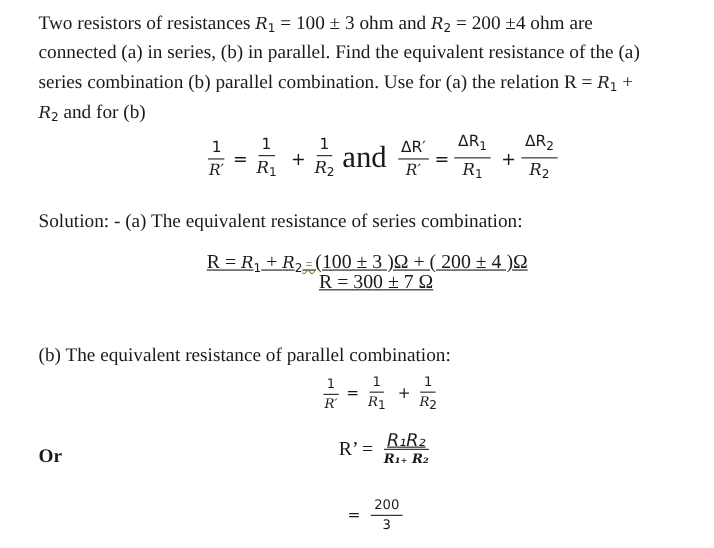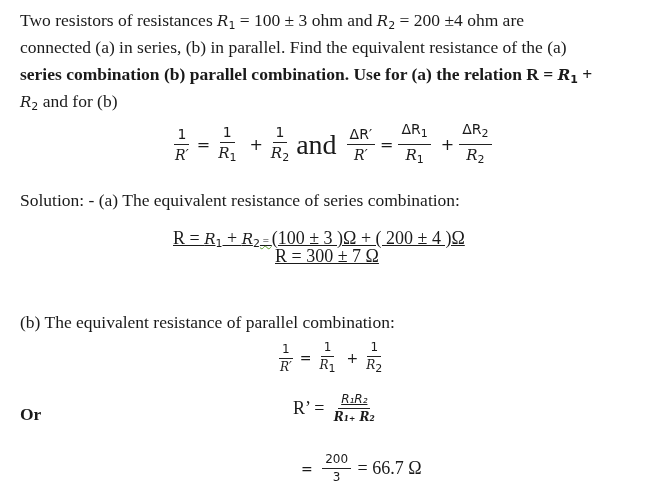--- a/index.html
+++ b/index.html
@@ -1,41 +1,41 @@
 <!DOCTYPE html>
 <html><head>
 <meta charset="utf-8">
 <style>
   html, body { margin: 0; padding: 0; background: #ffffff; }
   body {
     width: 649px; height: 498px; overflow: hidden; position: relative;
     font-family: "Liberation Serif", "DejaVu Serif", serif;
     color: #1a1a1a;
   }
-  .abs { position: absolute; white-space: nowrap; }
+  .abs { position: absolute; white-space: nowrap; margin-left: 15px; }
   .para { font-size: 17.5px; line-height: 28px; }
   .i { font-style: italic; font-family: "DejaVu Serif", serif; font-size: 15px; }
   sub { font-size: 11px; vertical-align: -3px; font-style: normal; font-family: "DejaVu Sans", sans-serif; }
   .frac { display: inline-flex; flex-direction: column; align-items: center; vertical-align: middle; margin: 0 2px; }
   .frac .num { padding: 0 3px 1px; border-bottom: 1px solid #222; font-family: "DejaVu Sans", sans-serif; font-size: 14px; line-height: 18px; }
   .frac .den { padding: 1px 3px 0; font-size: 14px; line-height: 18px; }
   .frac.small .num, .frac.small .den { font-size: 12px; line-height: 15px; }
   .op { font-family: "DejaVu Sans", sans-serif; font-size: 16px; padding: 0 3px; vertical-align: middle; }
   .eqline { font-size: 18px; text-decoration: underline; }
   .bold { font-weight: normal; }
   .squiggle { text-decoration: underline wavy #5a9a2a; text-decoration-thickness: 1px; }
 </style>
 </head>
 <body>
 
 <div class="abs para" style="left:20px; top:6px;">
   <span>Two resistors of resistances </span><span class="i">R</span><sub>1</sub><span> = 100 ± 3 ohm and </span><span class="i">R</span><sub>2</sub><span> = 200 ±4 ohm are</span>
 </div>
 <div class="abs para" style="left:20px; top:33px;text-align:right;">connected (a) in series, (b) in parallel. Find the equivalent resistance of the (a)</div>
-<div class="abs para" style="left:20px; top:60px;font-weight:bold;">
+<div class="abs para" style="left:20px; top:60px;">
   <span>series combination (b) parallel combination. Use for (a) the relation R = </span><span class="i">R</span><sub>1</sub><span> +</span>
 </div>
 <div class="abs para" style="left:20px; top:87px;">
   <span class="i">R</span><sub>2</sub><span> and for (b)</span>
 </div>
 
 <div class="abs" style="left:170px; top:120px;">
   <span class="frac">
     <span class="num">1</span>
     <span class="den i">R′</span>
@@ -79,23 +79,23 @@
   </span><span class="op" style="font-size:14px; padding-left:6px;">+</span><span class="frac small">
     <span class="num">1</span>
     <span class="den"><span class="i" style="font-size:12px;">R</span><sub>2</sub></span>
   </span>
 </div>
 
 <div class="abs para" style="left:20px; top:400px;font-weight:bold;">Or</div>
 
 <div class="abs" style="left:293px; top:392px;">
   <span style="font-size:18px; vertical-align:middle;">R’ = </span><span class="frac small">
-    <span class="num i" style="font-size:12px;text-decoration:underline;">R₁R₂</span>
+    <span class="num i" style="font-size:16px;text-decoration:underline;">R₁R₂</span>
     <span class="den i" style="font-size:12px;font-weight:bold;">R₁₊ R₂</span>
   </span>
 </div>
 
 <div class="abs" style="left:298px; top:452px;">
   <span class="op" style="font-size:14px;">= </span><span class="frac small">
     <span class="num">200</span>
     <span class="den" style="font-family:'DejaVu Sans',sans-serif;">3</span>
-  </span><span style="font-size:18px; vertical-align:middle;"> = 66.7 Ω</span>
+  </span>
 </div>
 
 </body></html>

